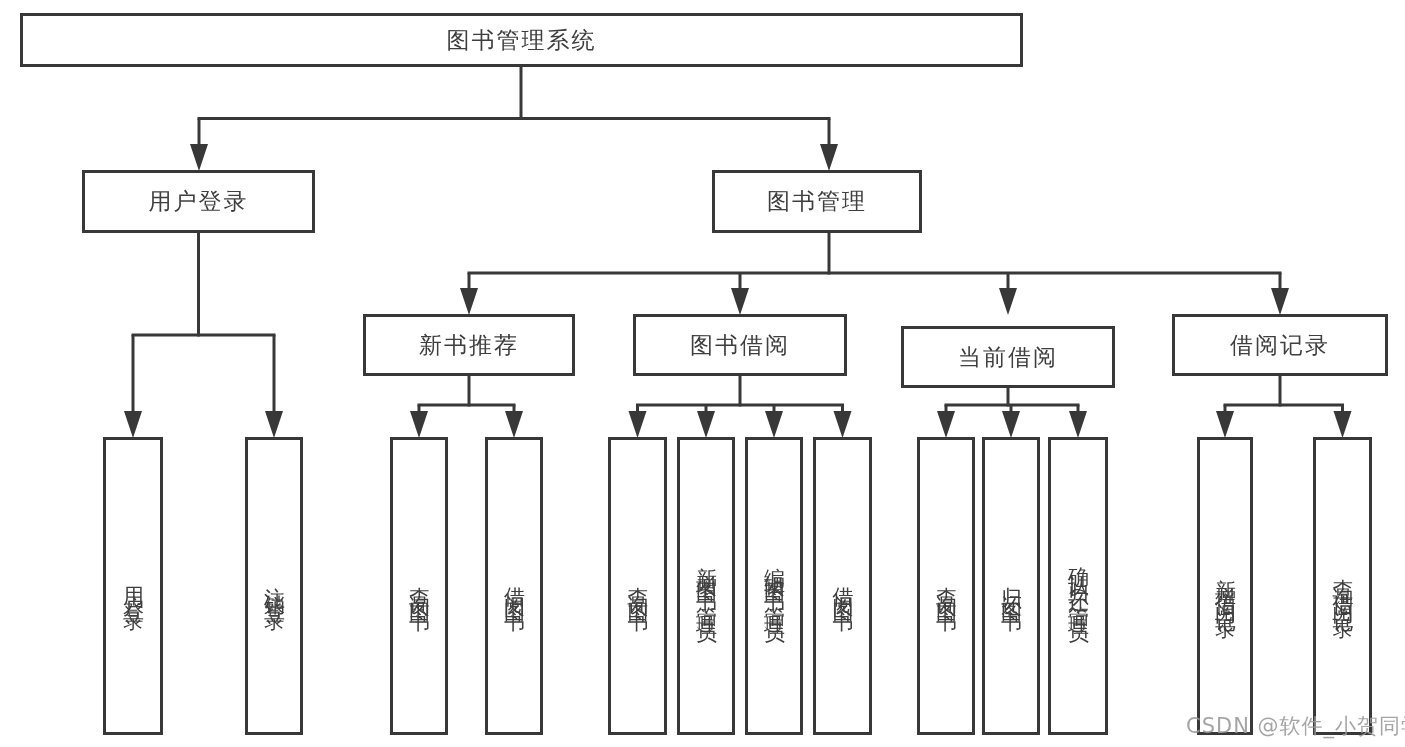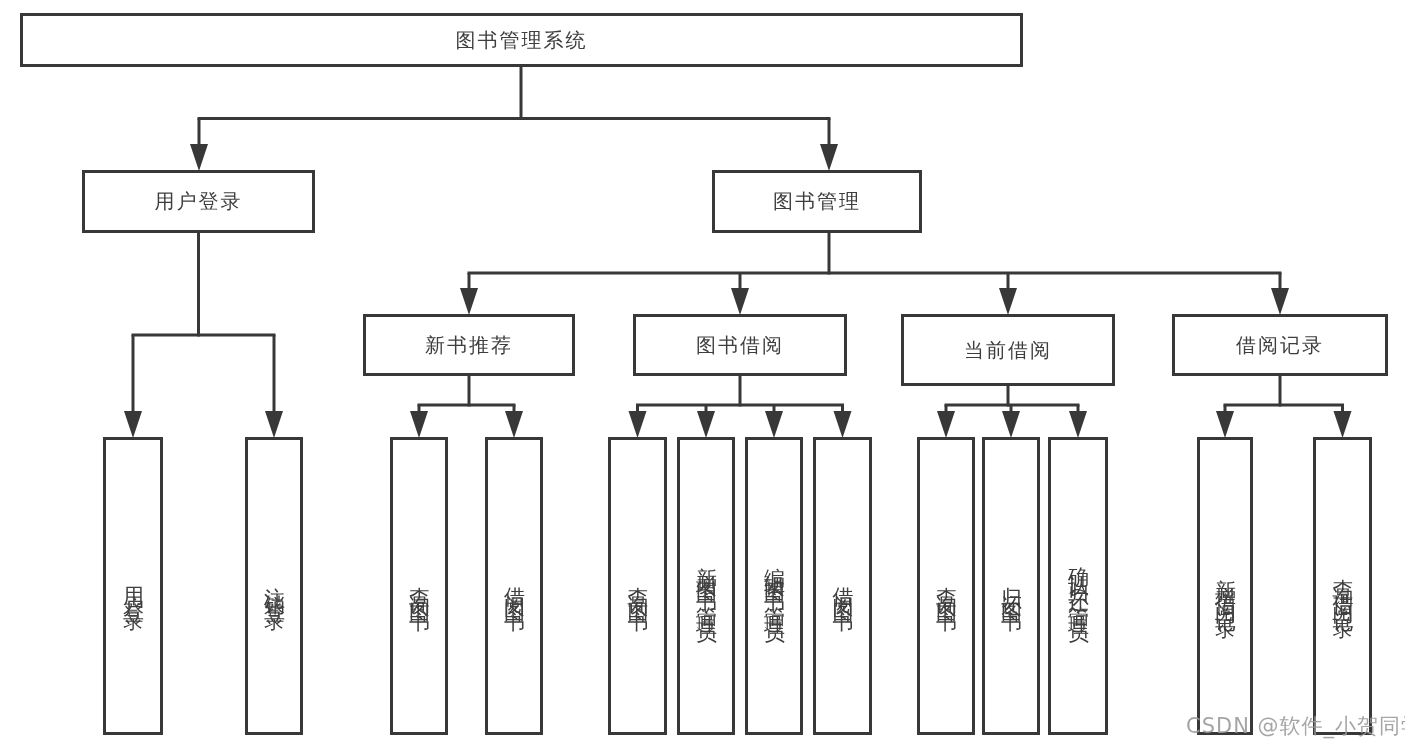--- a/index.html
+++ b/index.html
@@ -25,21 +25,21 @@
     box-sizing: border-box;
     border: 3px solid #383838;
     background: #ffffff;
     display: flex;
     align-items: center;
     justify-content: center;
     color: #3e3e3e;
     z-index: 2;
   }
   .h-node {
-    font-size: 20px;
+    font-size: 23px;
     letter-spacing: 2px;
     white-space: nowrap;
   }
   .v-node {
     writing-mode: vertical-rl;
     text-orientation: upright;
     font-size: 21px;
     letter-spacing: 8px;
     line-height: 1;
   }
@@ -138,21 +138,21 @@
     </g>
   </svg>
 
   <div class="node h-node" style="left:20px; top:13px; width:1003px; height:54px;">图书管理系统</div>
 
   <div class="node h-node" style="left:82px; top:170px; width:233px; height:63px;">用户登录</div>
   <div class="node h-node" style="left:712px; top:170px; width:210px; height:63px;">图书管理</div>
 
   <div class="node h-node" style="left:633px; top:314px; width:214px; height:62px;">图书借阅</div>
   <div class="node h-node" style="left:363px; top:314px; width:212px; height:62px;">新书推荐</div>
-  <div class="node h-node" style="left:901px; top:314px; width:214px; height:72px;">当前借阅</div>
+  <div class="node h-node" style="left:901px; top:326px; width:214px; height:62px;">当前借阅</div>
   <div class="node h-node" style="left:1172px; top:314px; width:216px; height:62px;">借阅记录</div>
 
   <div class="node v-node" style="left:103px; top:437px; width:60px; height:298px;">用户登录</div>
   <div class="node v-node" style="left:245px; top:437px; width:58px; height:298px;">注销登录</div>
 
   <div class="node v-node" style="left:390px; top:437px; width:58px; height:298px;">查询图书</div>
   <div class="node v-node" style="left:485px; top:437px; width:58px; height:298px;">借阅图书</div>
 
   <div class="node v-node" style="left:608px; top:437px; width:59px; height:298px;">查询图书</div>
   <div class="node v-node" style="left:677px; top:437px; width:58px; height:298px;">新增图书（管理员）</div>

